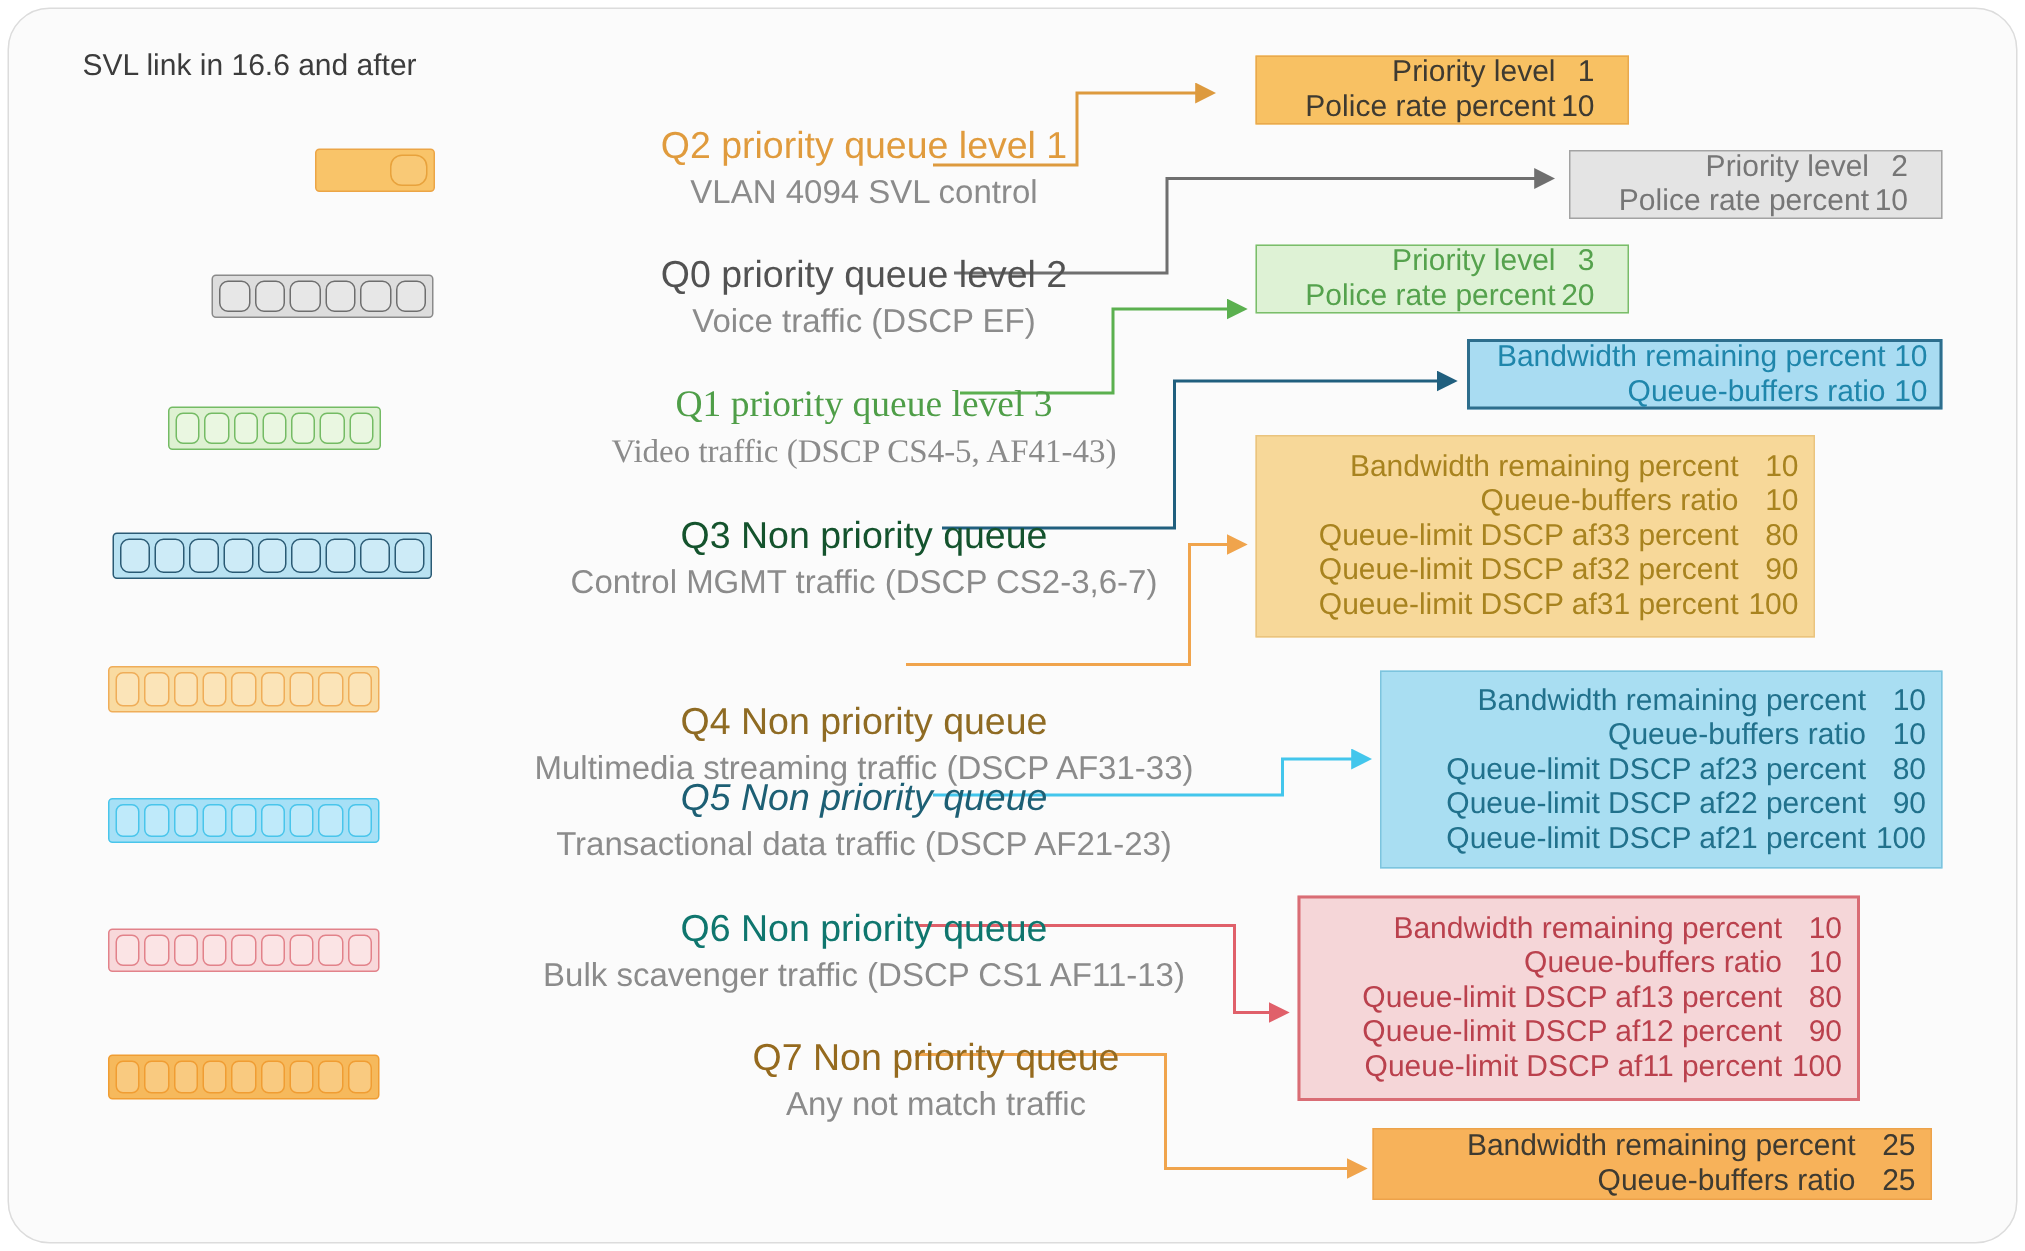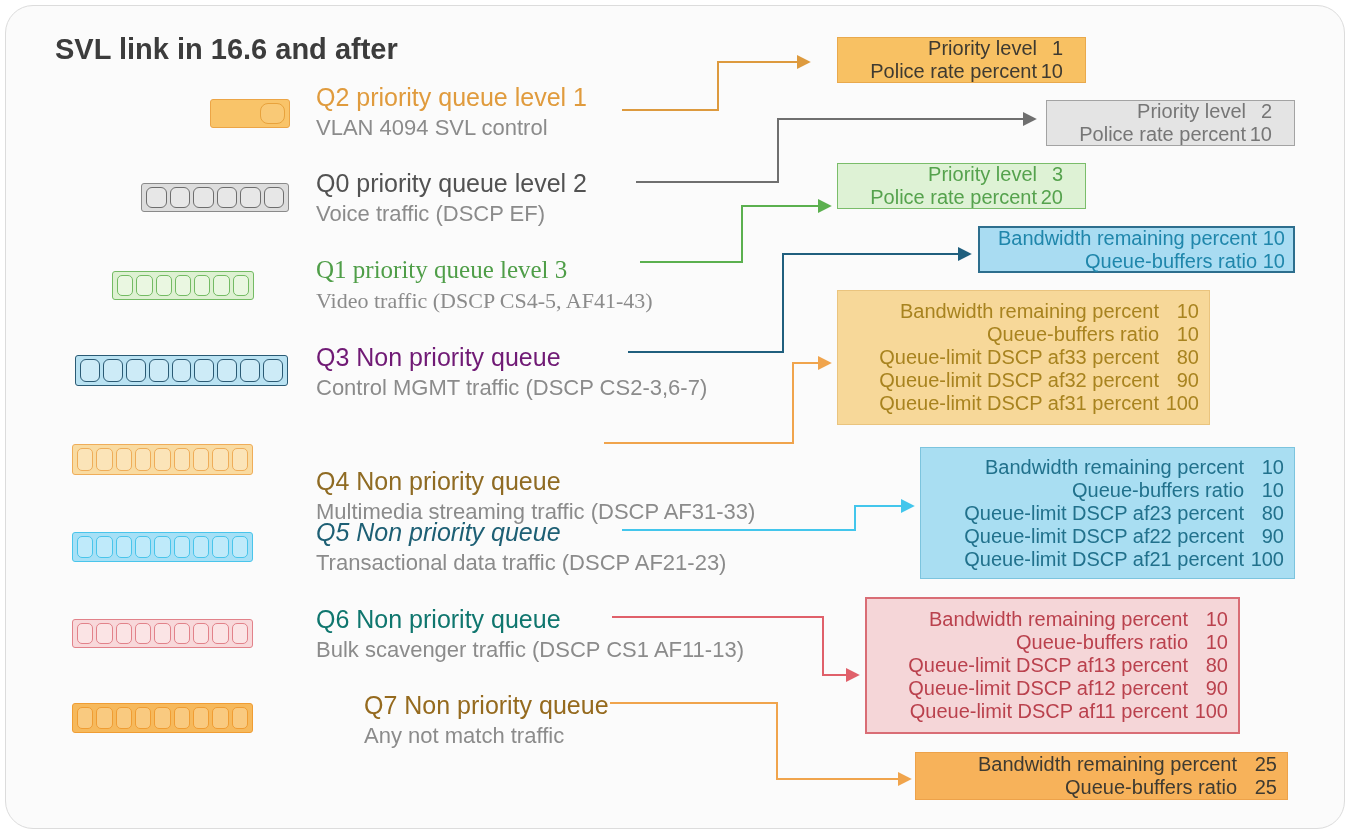--- a/index.html
+++ b/index.html
@@ -1,20 +1,20 @@
 <!DOCTYPE html>
 <html><head>
 <meta charset="utf-8">
 <style>
   html,body{margin:0;padding:0;background:#ffffff;}
   body{font-family:"Liberation Sans","DejaVu Sans",sans-serif;}
   .stage{position:relative;width:1350px;height:834px;background:#ffffff;overflow:hidden;}
   .card{position:absolute;left:5px;top:5px;width:1338px;height:822px;background:#fbfbfb;
         border:1px solid #dcdcdc;border-radius:28px;}
-  .page-title{position:absolute;left:55px;top:33px;font-size:29px;color:#3c3c3c;font-weight:bold;}
+  .page-title{position:absolute;left:55px;top:33px;font-size:20px;color:#3c3c3c;}
 
   
   .queue-icon{position:absolute;display:flex;align-items:stretch;gap:3px;padding:3px 4px;
               border:1.5px solid;border-radius:3px;box-sizing:border-box;}
   .cell{flex:1;border:1.5px solid;border-radius:6px;box-sizing:border-box;}
   .q2-icon{background:#f9c469;border-color:#eca546;}
   .q2-icon .cell{flex:0 0 25px;margin-left:auto;background:#f9c976;border-color:#e8a23c;border-radius:8px;}
   .q0-icon{background:#dddddd;border-color:#8a8a8a;}
   .q0-icon .cell{background:#e7e7e7;border-color:#6e6e6e;}
   .q1-icon{background:#def1d2;border-color:#74bb64;}
@@ -24,25 +24,25 @@
   .q4-icon{background:#f9dba1;border-color:#efad59;}
   .q4-icon .cell{background:#fbe4b8;border-color:#efad59;border-radius:5px;}
   .q5-icon{background:#a6e0f6;border-color:#49c5eb;}
   .q5-icon .cell{background:#bfeafa;border-color:#49c5eb;border-radius:5px;}
   .q6-icon{background:#f8d8da;border-color:#e2828a;}
   .q6-icon .cell{background:#fbe4e5;border-color:#e2828a;border-radius:5px;}
   .q7-icon{background:#f6b95c;border-color:#f09d33;}
   .q7-icon .cell{background:#f9ca80;border-color:#f09d33;border-radius:5px;}
 
   
-  .queue-label{position:absolute;left:316px;width:520px;}
+  .queue-label{position:absolute;left:316px;width:520px;text-align:center;}
   .queue-title{font-size:25px;line-height:30px;}
   .queue-sub{font-size:22px;line-height:28px;color:#8b8b8b;margin-top:2px;}
   .q2 .queue-title{color:#e09b3d;} .q0 .queue-title{color:#525252;}
-  .q1 .queue-title{color:#4f9e48;} .q3 .queue-title{color:#701a75;}
+  .q1 .queue-title{color:#4f9e48;} .q3 .queue-title{color:#14532d;}
   .q4 .queue-title{color:#8f6b23;margin-top:36px;} .q5 .queue-title{color:#1d5f74;font-style:italic;}
   .q6 .queue-title{color:#0f766e;} .q7 .queue-title{color:#956a1e;}
 
   
   .config-box{position:absolute;display:flex;flex-direction:column;justify-content:center;
               box-sizing:border-box;font-size:20px;line-height:23px;}
   .box-line{display:flex;justify-content:flex-end;white-space:nowrap;}
   .box-value{display:inline-block;width:40px;text-align:right;}
   .box-q2{background:#f8c163;border:1px solid #e9a94d;color:#3e3a31;padding-right:22px;}
   .box-q2 .box-value{width:26px;}

